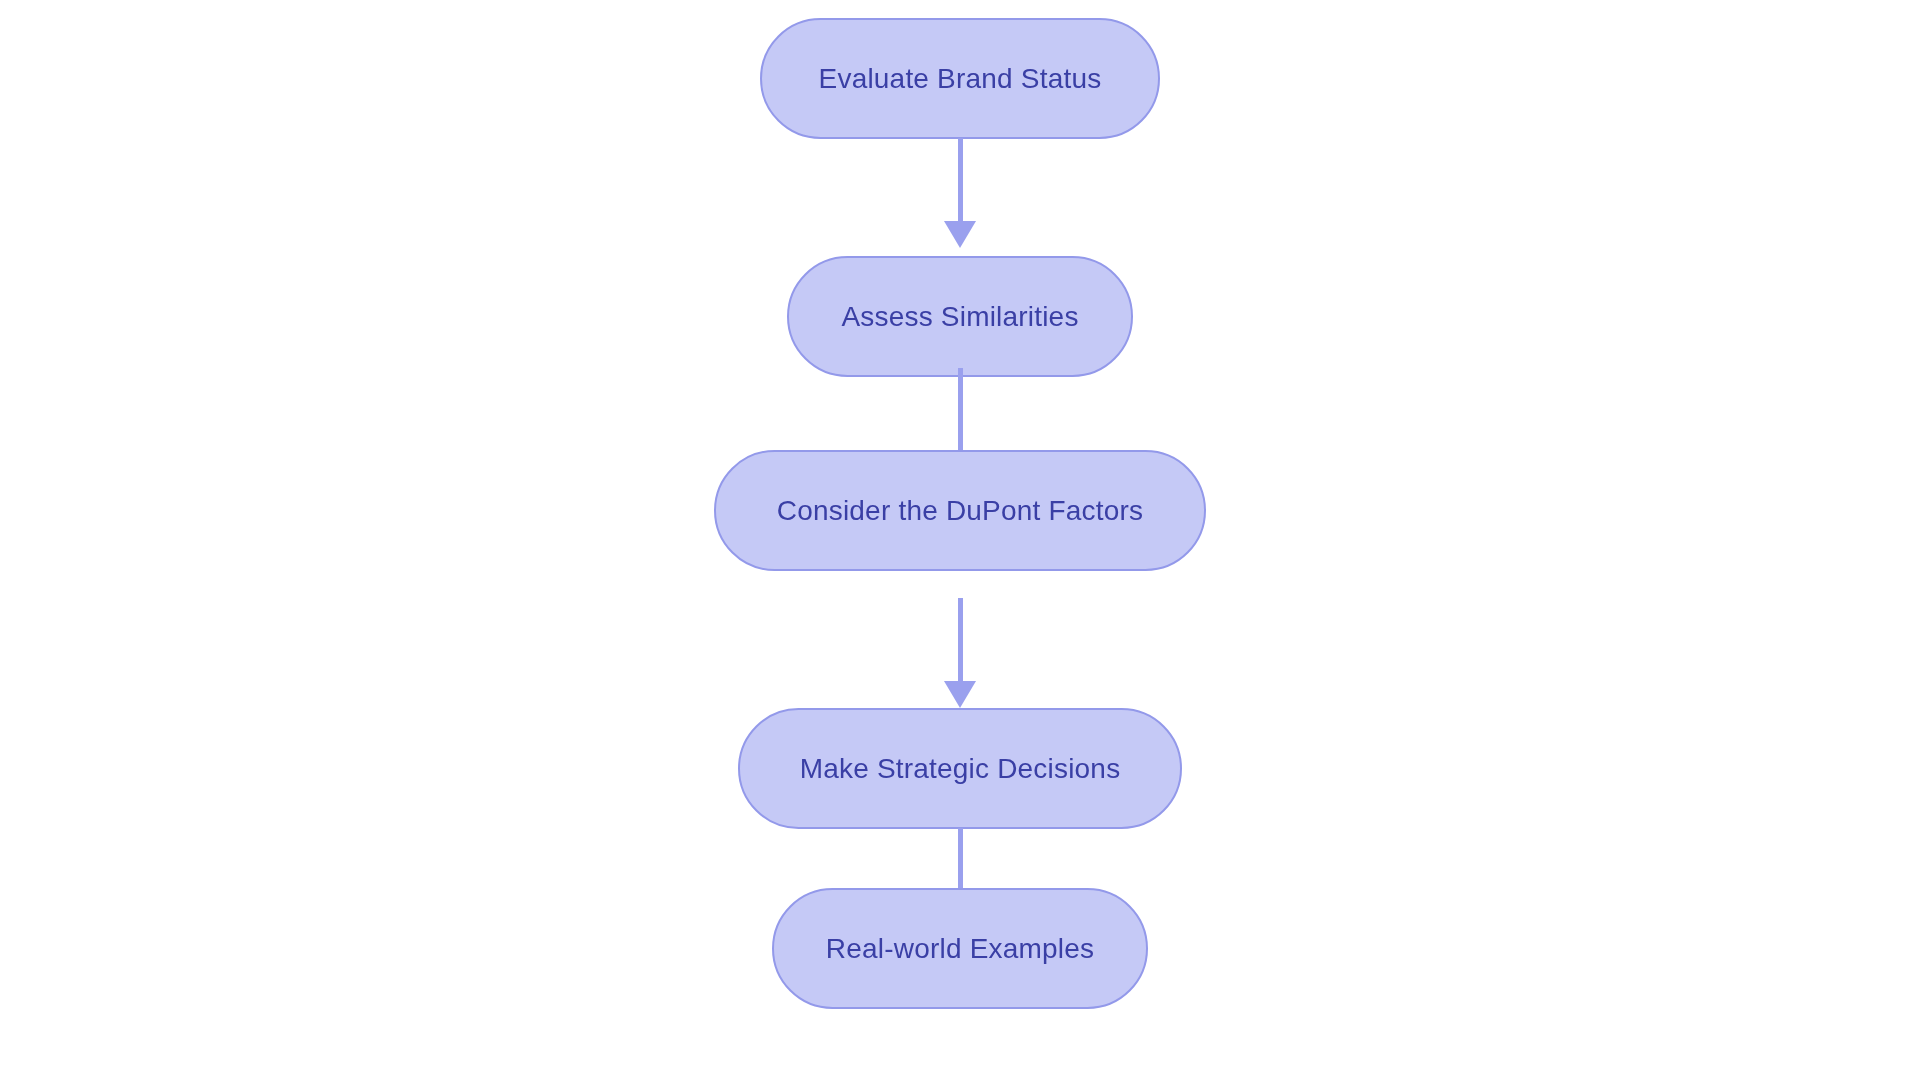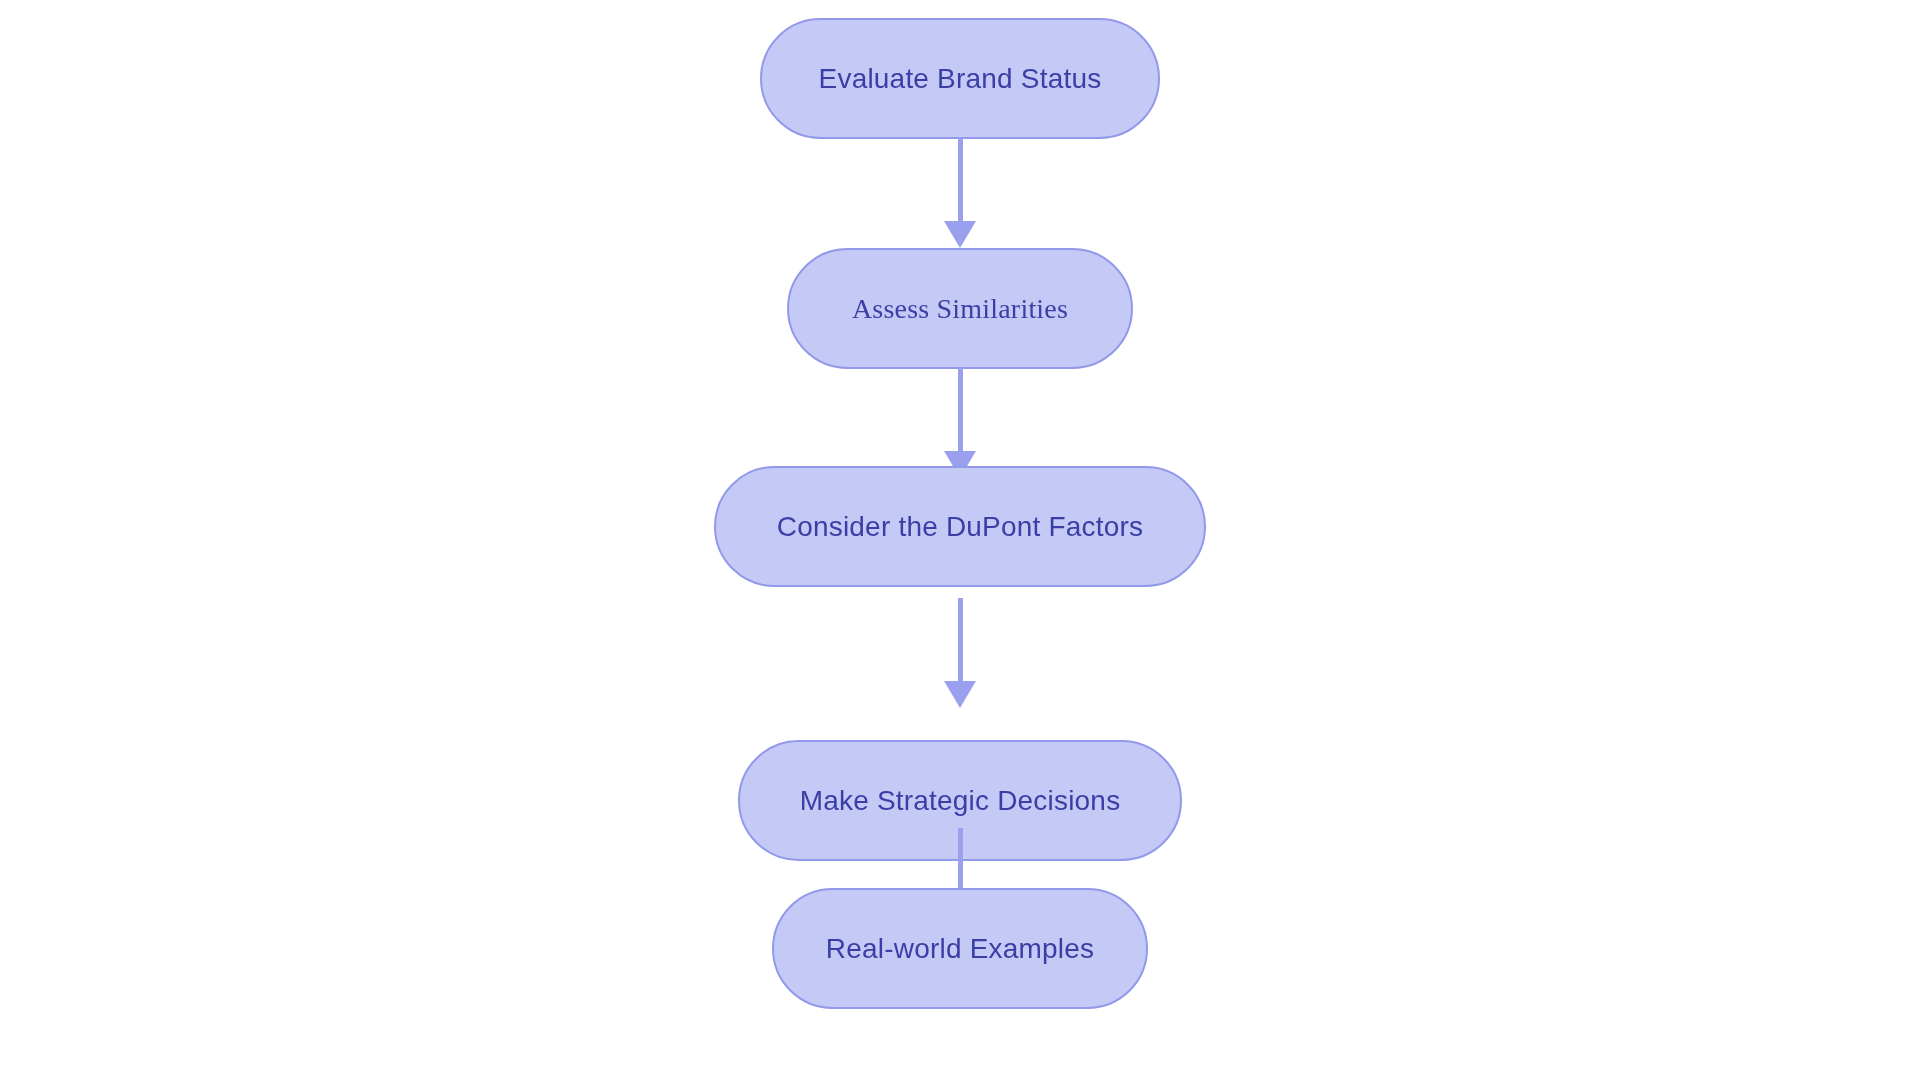--- a/index.html
+++ b/index.html
@@ -65,39 +65,39 @@
 
   <div class="flow-node" style="top: 18px;  width: 400px;">
     <span>Evaluate Brand Status</span>
   </div>
 
   <div class="flow-arrow" style="top: 138px;">
     <div class="arrow-line" style="height: 83px;"></div>
     <div class="arrow-head"></div>
   </div>
 
-  <div class="flow-node" style="top: 248px; width: 346px; font-family: Liberation Serif, serif;">
+  <div class="flow-node" style="top: 256px; width: 346px;">
     <span>Assess Similarities</span>
   </div>
 
   <div class="flow-arrow" style="top: 368px;">
     <div class="arrow-line" style="height: 83px;"></div>
     <div class="arrow-head"></div>
   </div>
 
-  <div class="flow-node" style="top: 466px; width: 492px; justify-content: center;">
+  <div class="flow-node" style="top: 450px; width: 492px; justify-content: center;">
     <span>Consider the DuPont Factors</span>
   </div>
 
   <div class="flow-arrow" style="top: 598px;">
     <div class="arrow-line" style="height: 83px;"></div>
     <div class="arrow-head"></div>
   </div>
 
-  <div class="flow-node" style="top: 740px; width: 444px; justify-content: center;">
+  <div class="flow-node" style="top: 708px; width: 444px; justify-content: center;">
     <span>Make Strategic Decisions</span>
   </div>
 
   <div class="flow-arrow" style="top: 828px;">
     <div class="arrow-line" style="height: 87px;"></div>
     <div class="arrow-head"></div>
   </div>
 
   <div class="flow-node" style="top: 888px; width: 376px;">
     <span>Real-world Examples</span>

